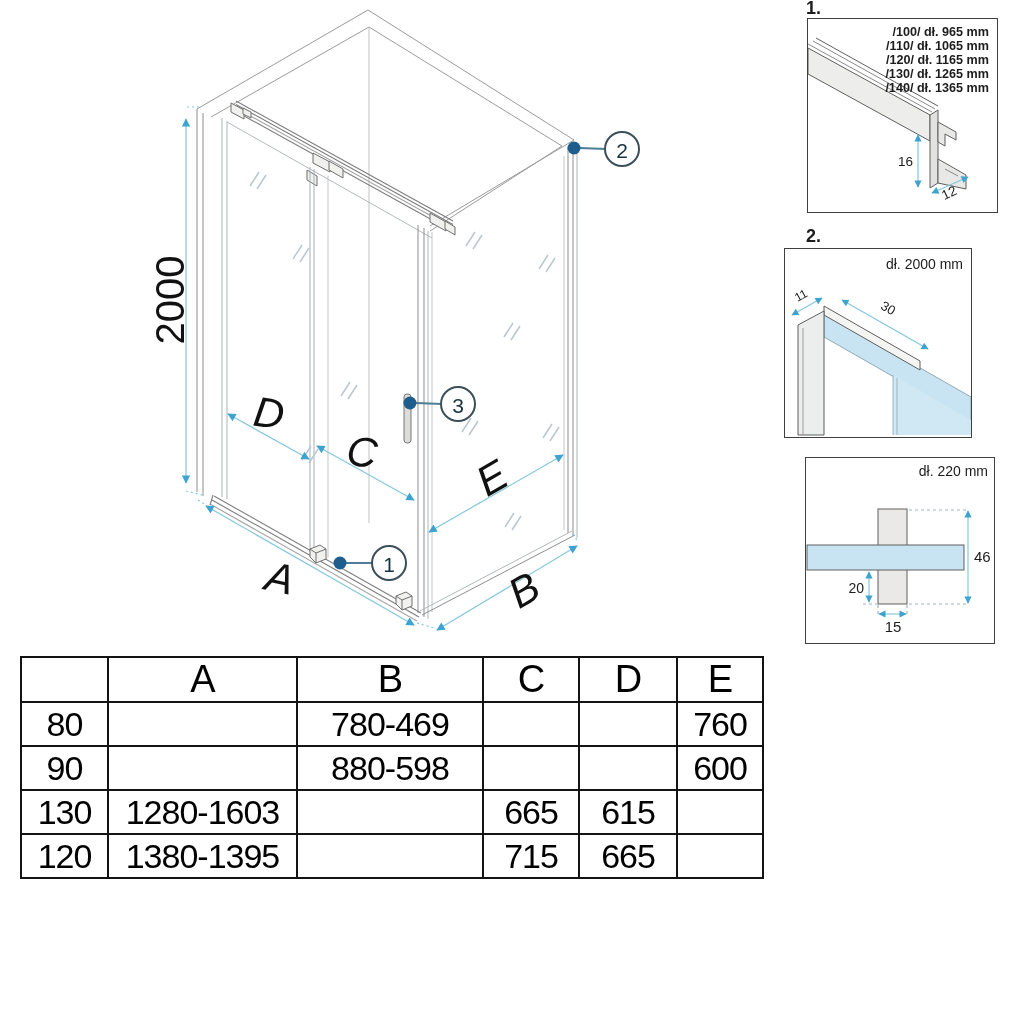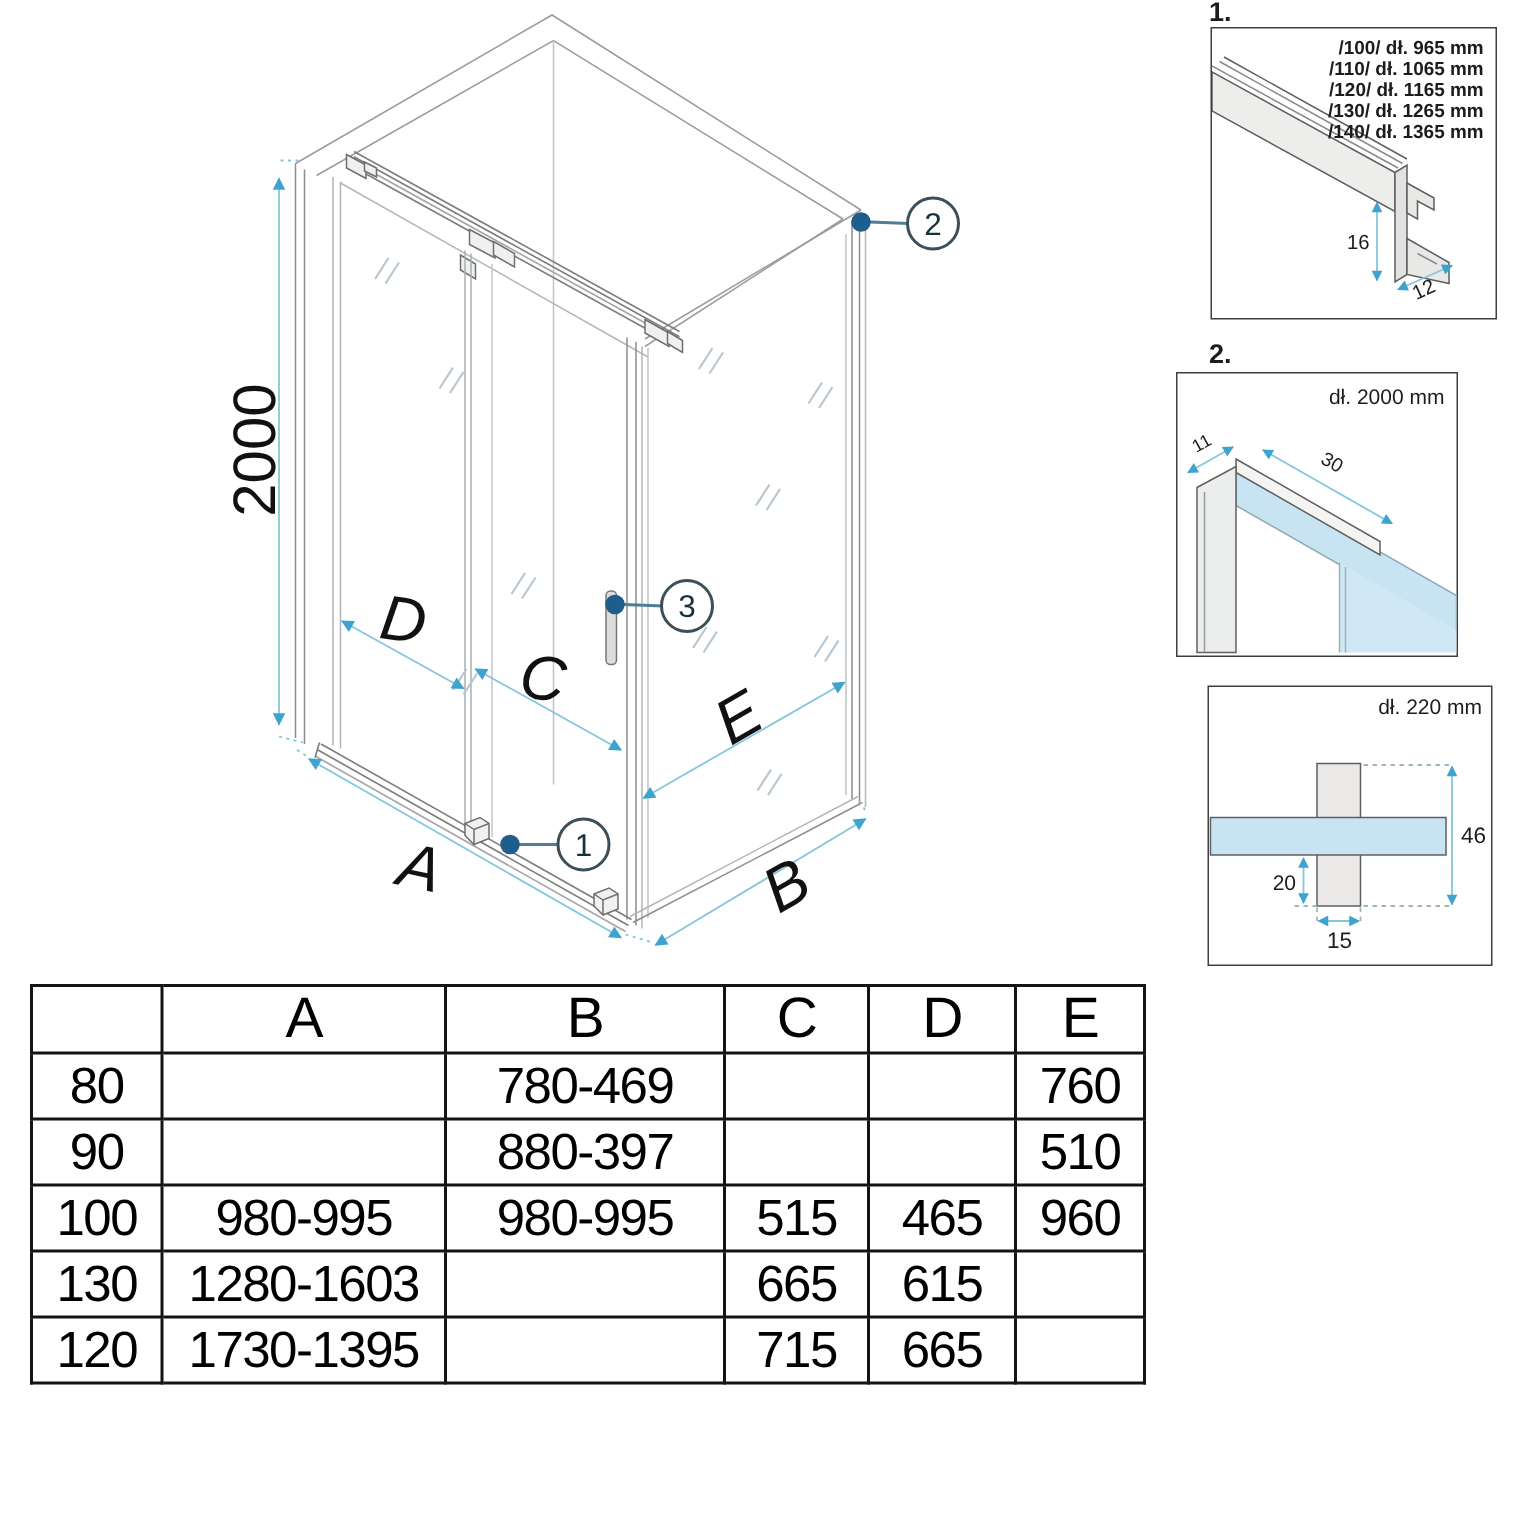--- a/index.html
+++ b/index.html
@@ -287,44 +287,36 @@
       <td>80</td>
       <td></td>
       <td>780-469</td>
       <td></td>
       <td></td>
       <td>760</td>
     </tr>
     <tr>
       <td>90</td>
       <td></td>
-      <td>880-397</td>
-      <td></td>
-      <td></td>
-      <td>510</td>
-    </tr>
-    <tr>
-      <td>100</td>
-      <td>980-995</td>
-      <td>980-995</td>
-      <td>515</td>
-      <td>465</td>
-      <td>960</td>
+      <td>880-598</td>
+      <td></td>
+      <td></td>
+      <td>600</td>
     </tr>
     <tr>
       <td>130</td>
       <td>1280-1603</td>
       <td></td>
       <td>665</td>
       <td>615</td>
       <td></td>
     </tr>
     <tr>
       <td>120</td>
-      <td>1730-1395</td>
+      <td>1380-1395</td>
       <td></td>
       <td>715</td>
       <td>665</td>
       <td></td>
     </tr>
   </tbody>
     </table>
 
 </div>
 

